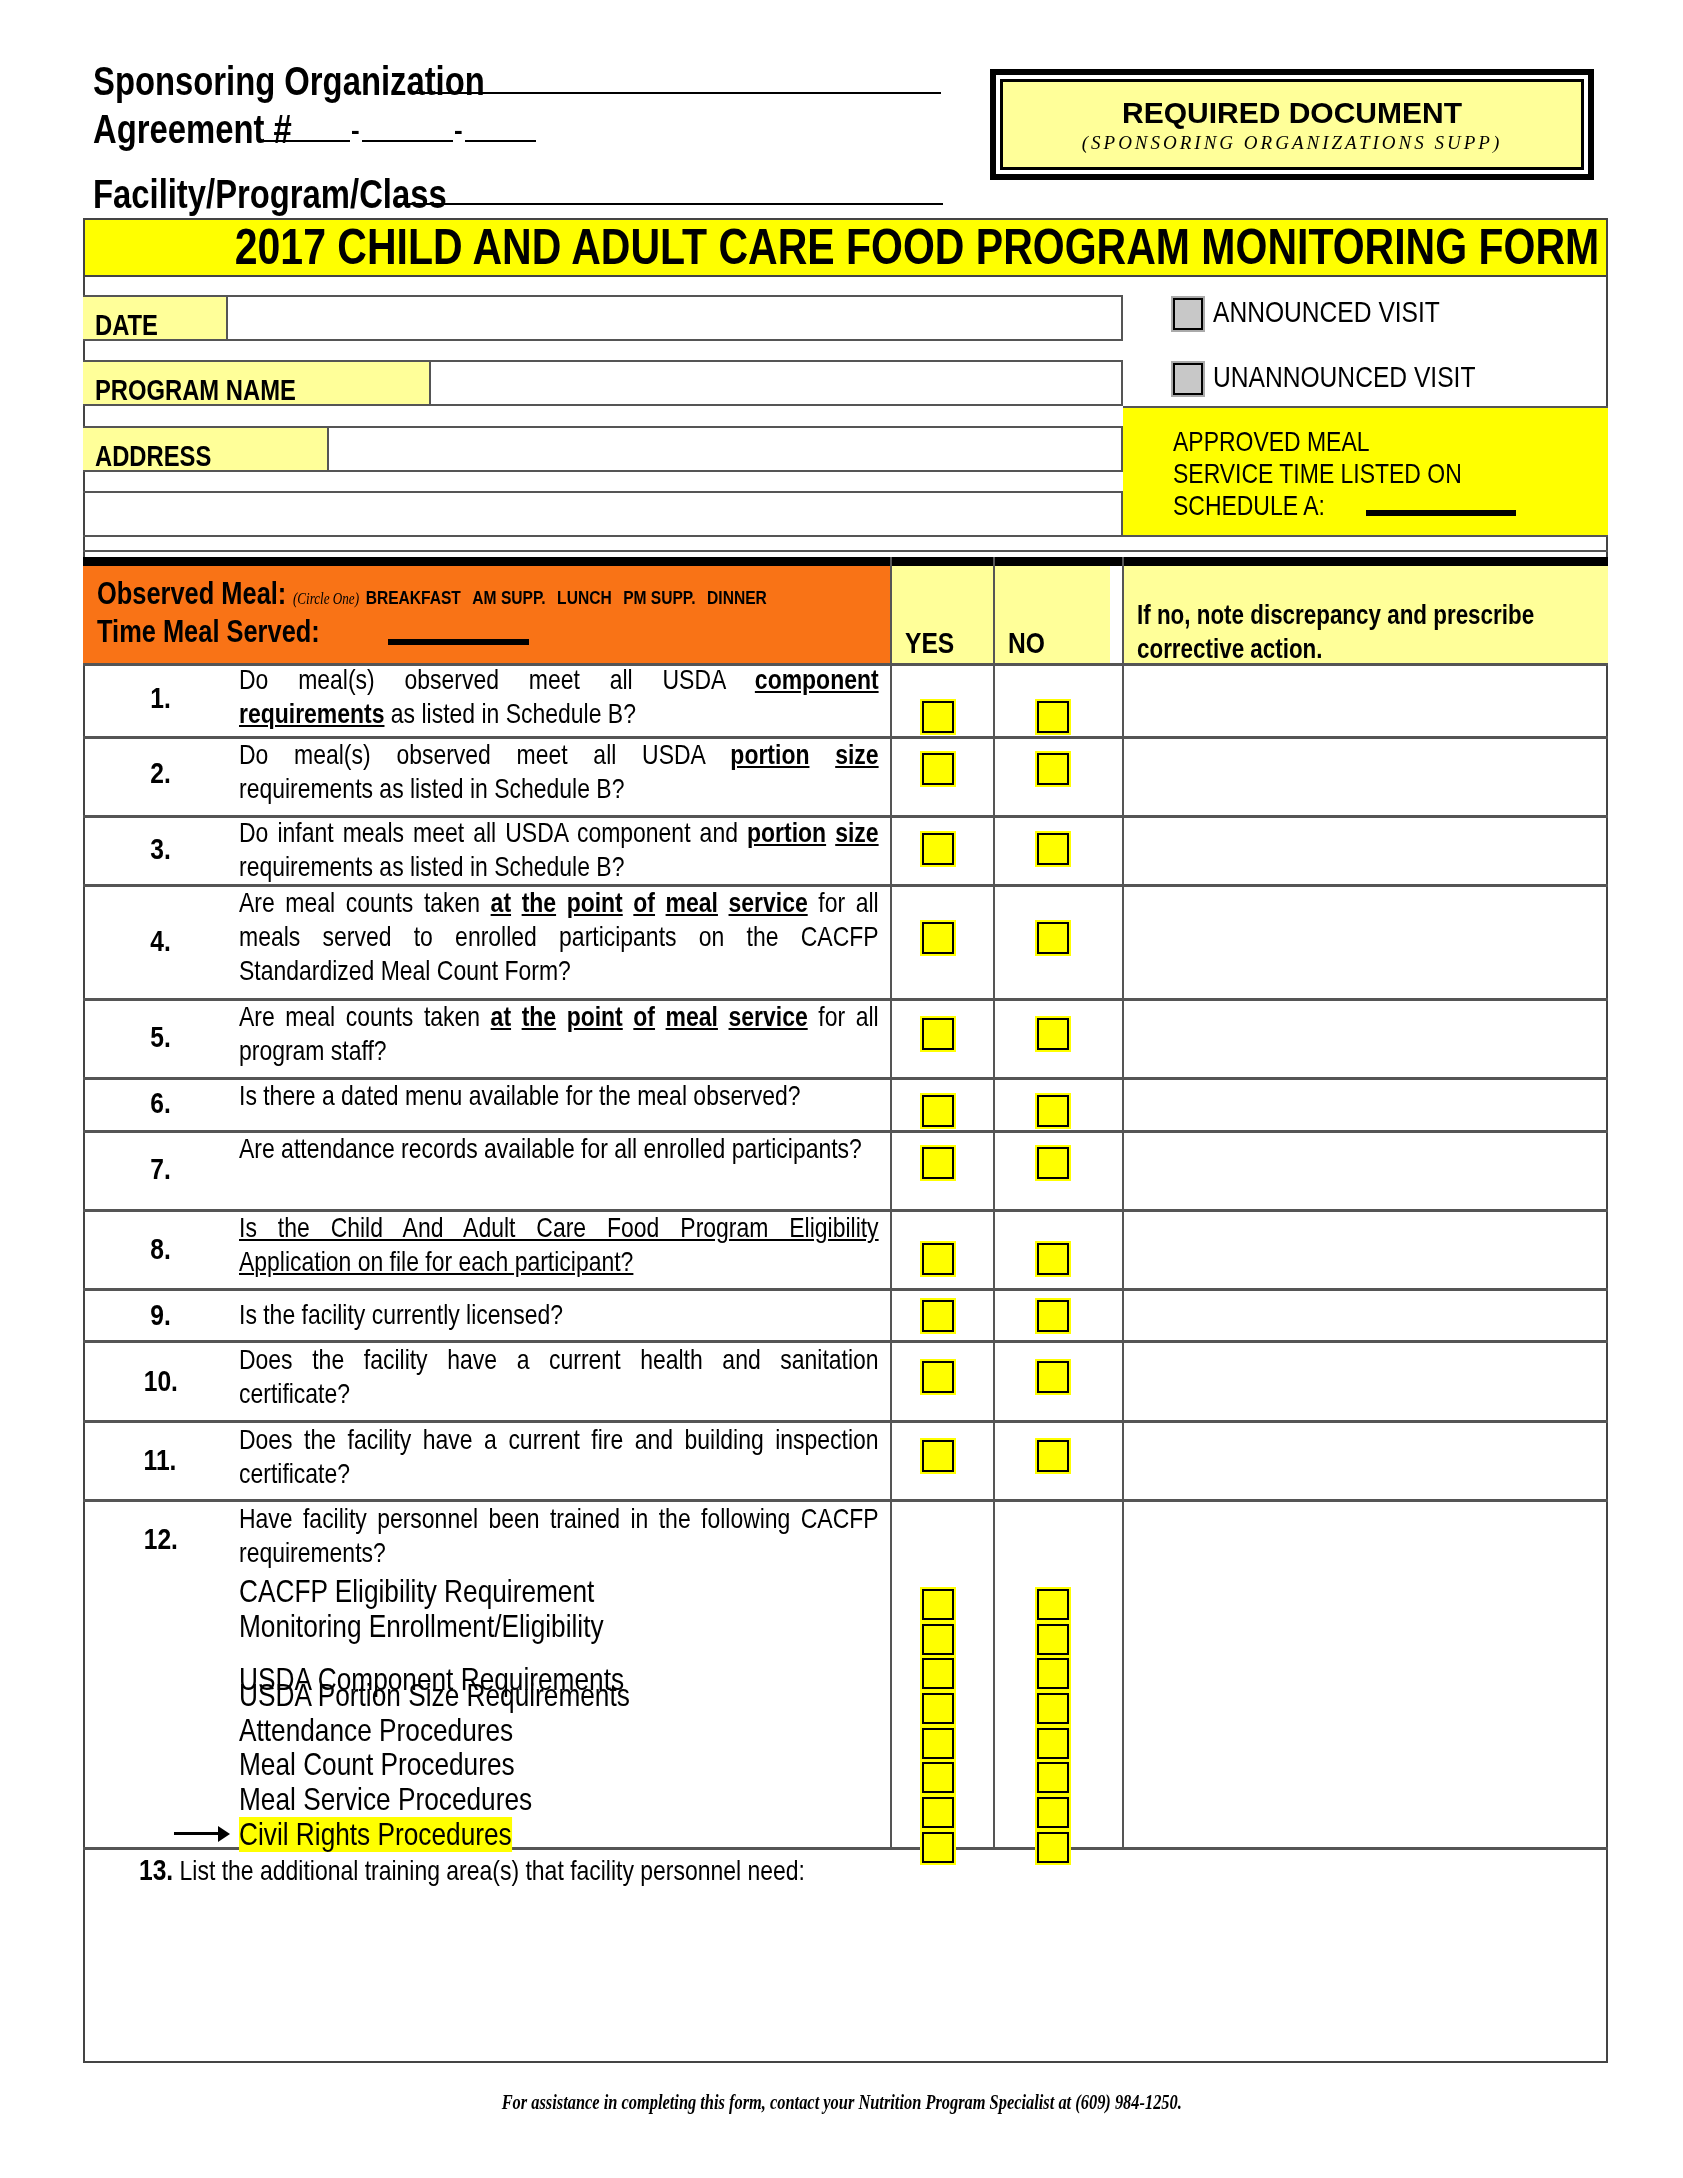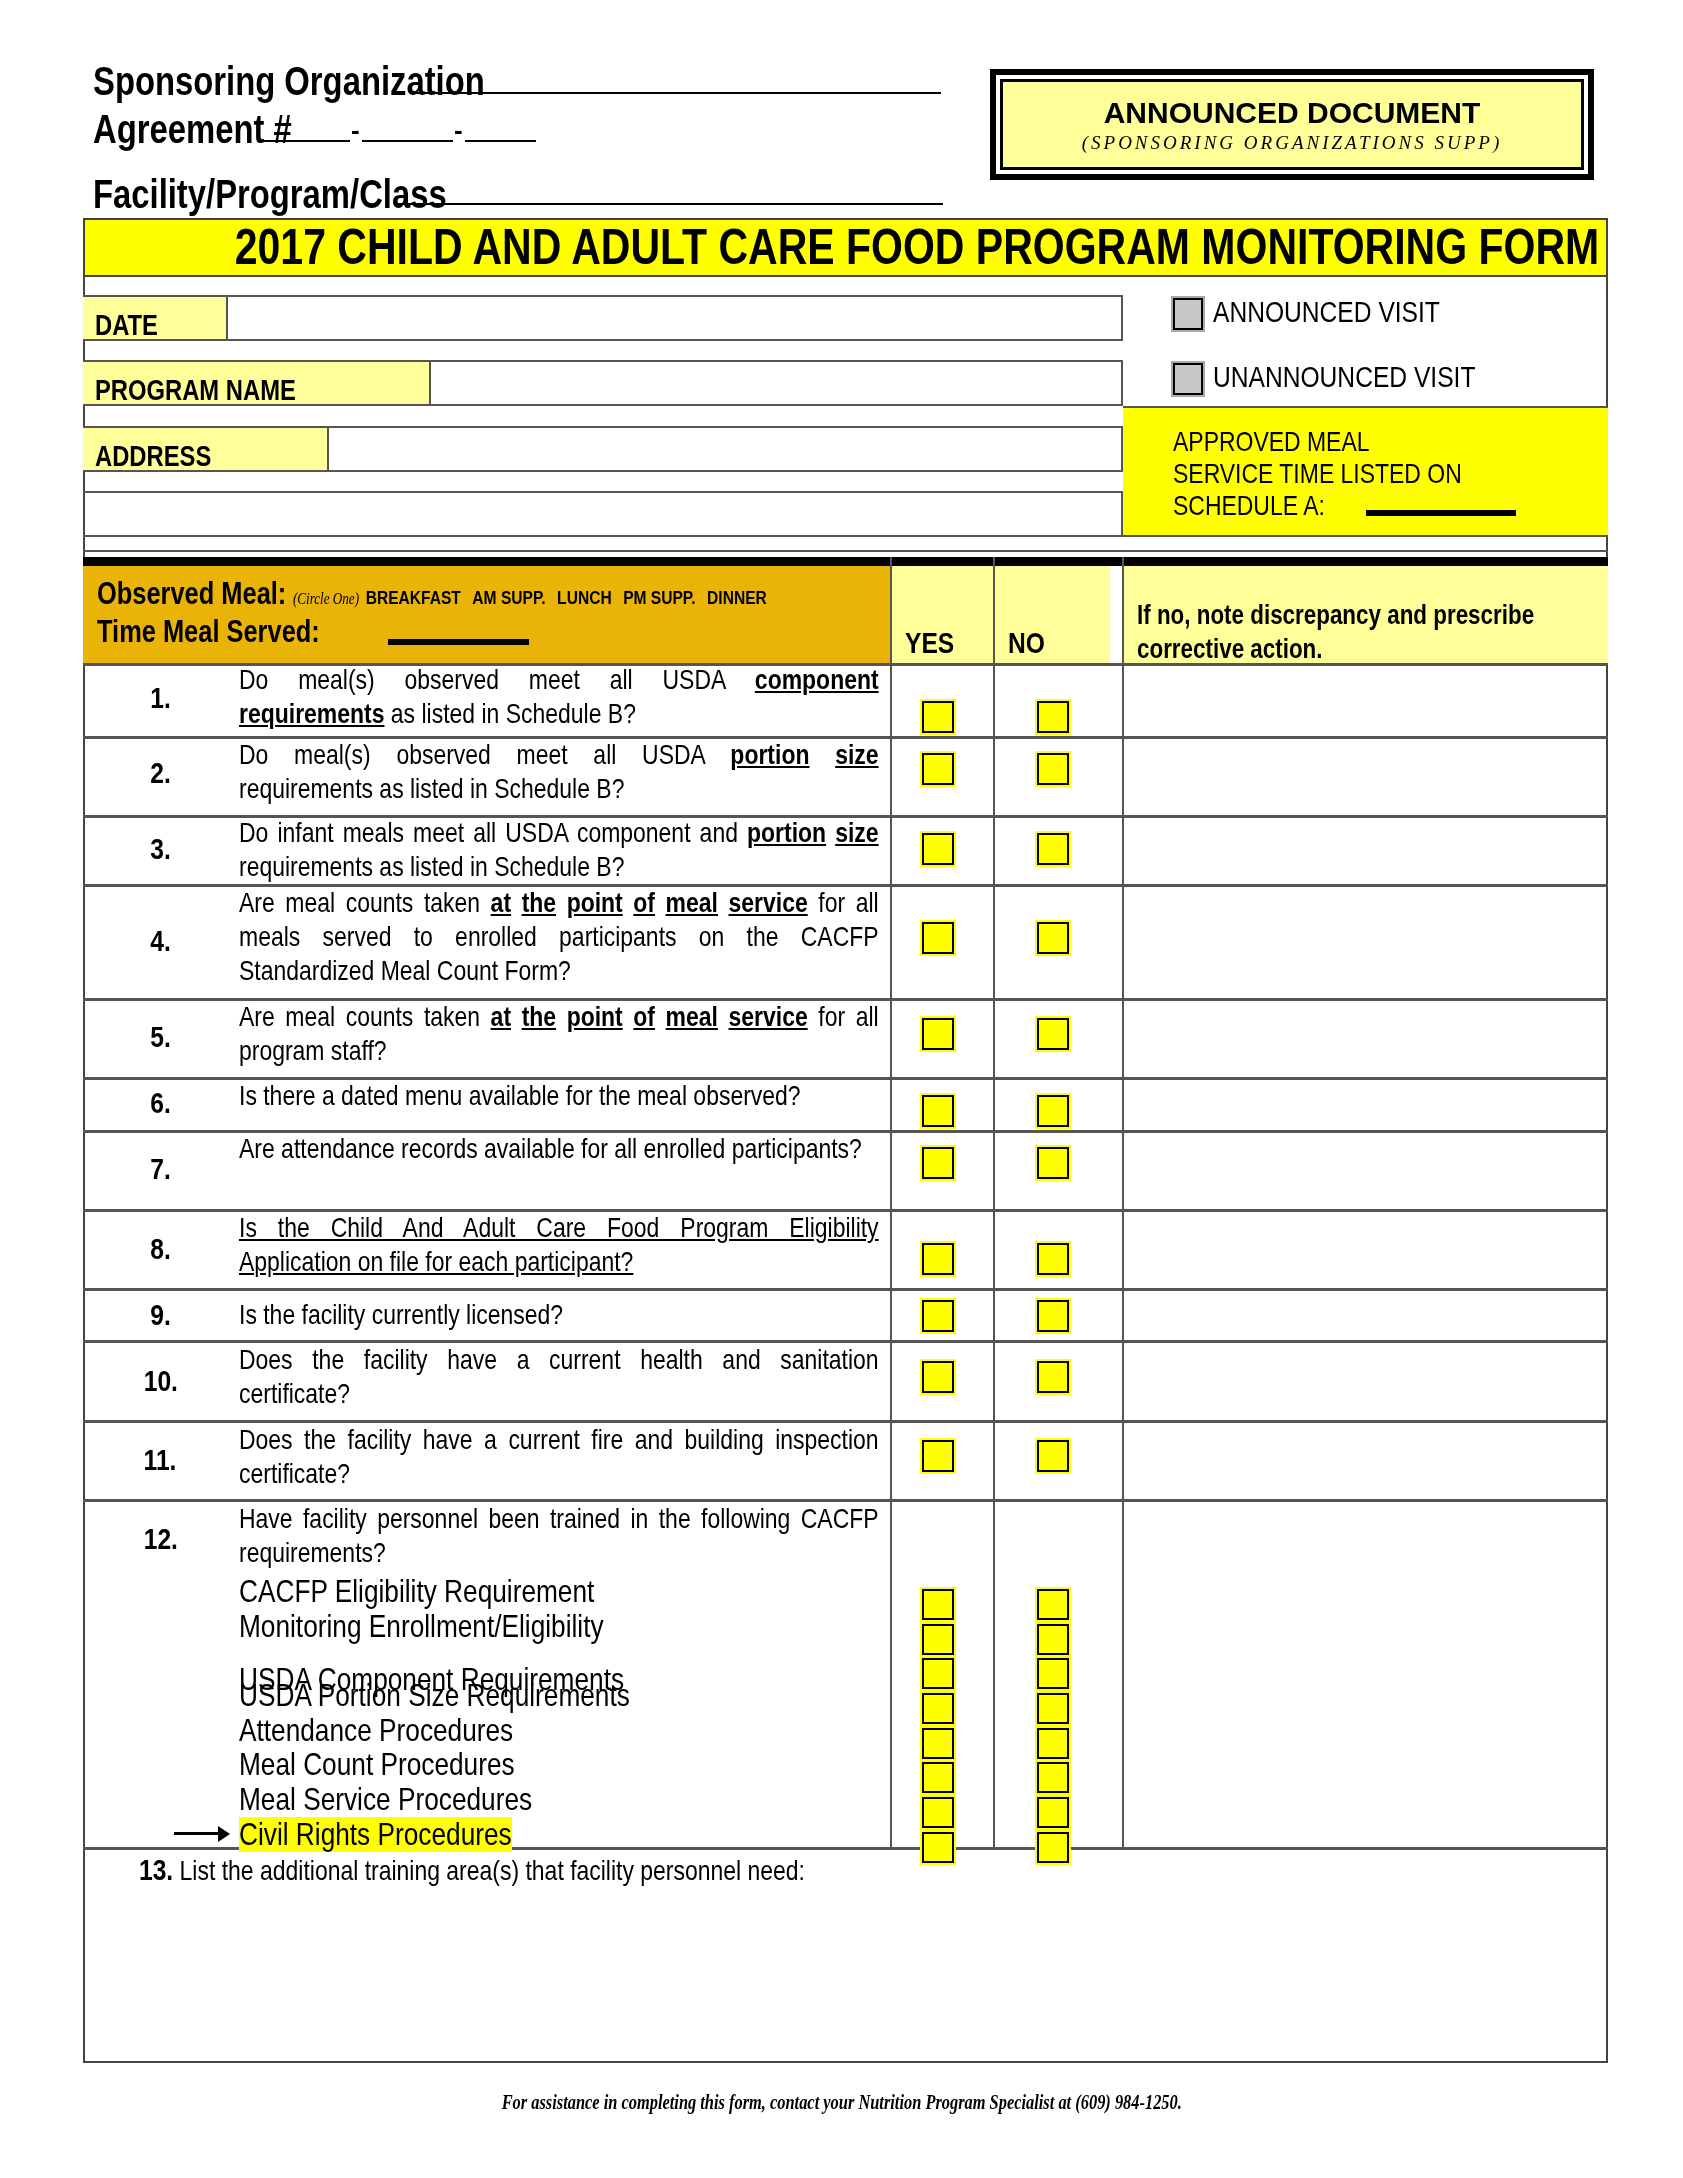--- a/index.html
+++ b/index.html
@@ -31,21 +31,21 @@
   .info-field { position: absolute; top: 0; right: 0; height: 100%; background: #fff; }
 
   .visit { left: 1173px; font-size: 30px; }
   .visit-box { display: inline-block; width: 30px; height: 32px; background: #c8c8c8; border: 2px solid #000; box-shadow: 0 0 0 2px #aaa; vertical-align: middle; margin-right: 10px; }
 
   .approved { left: 1123px; top: 406px; width: 485px; height: 131px; background: #ffff00; border-top: 2px solid #555; border-bottom: 2px solid #555; padding: 18px 0 0 50px; font-size: 28px; line-height: 32px; }
 
   
   .thick-sep { left: 83px; top: 557px; width: 1525px; height: 9px; background: #000; }
   .thin-sep { left: 83px; top: 550px; width: 1525px; height: 2px; background: #555; }
-  .th-meal { left: 83px; top: 566px; width: 916px; height: 98px; background: #eab308; }
+  .th-meal { left: 83px; top: 566px; width: 916px; height: 98px; background: #f97316; }
   .th-yes { left: 891px; top: 566px; width: 103px; height: 98px; background: #ffff99; }
   .th-no { left: 994px; top: 566px; width: 116px; height: 98px; background: #ffff99; }
   .th-note { left: 1123px; top: 566px; width: 485px; height: 98px; background: #ffff99; }
 
   .vline { width: 2px; background: #555; }
   .hline { height: 3px; background: #555; left: 83px; width: 1525px; }
 
   .num { font-weight: bold; font-size: 30px; width: 79px; text-align: center; }
   .q { left: 239px; width: 640px; font-size: 28px; line-height: 34px; }
   .qtext { display: block; width: 780px; transform: scaleX(0.82); transform-origin: left top; text-align: justify; text-align-last: left; }
@@ -76,21 +76,21 @@
 <div class="abs" style="left:454px; top:115px; font-weight:bold; font-size:26px;">-</div>
 <div class="abs blank-line" style="left:465px; top:140px; width:71px;"></div>
 
 <div class="abs hdr-line" style="left:93px; top:172px;">
   <span class="cond">Facility/Program/Class</span>
 </div>
 <div class="abs blank-line" style="left:394px; top:203px; width:549px;"></div>
 
 <div class="abs req-box">
   <div class="req-inner">
-    <div class="req-title">ANNOUNCED DOCUMENT</div>
+    <div class="req-title">REQUIRED DOCUMENT</div>
     <div class="req-sub">(SPONSORING ORGANIZATIONS SUPP)</div>
   </div>
 </div>
 
 <div class="abs frame"></div>
 
 <div class="abs title-bar">
   <span class="condc title-text">2017 CHILD AND ADULT CARE FOOD PROGRAM MONITORING FORM</span>
 </div>
 

